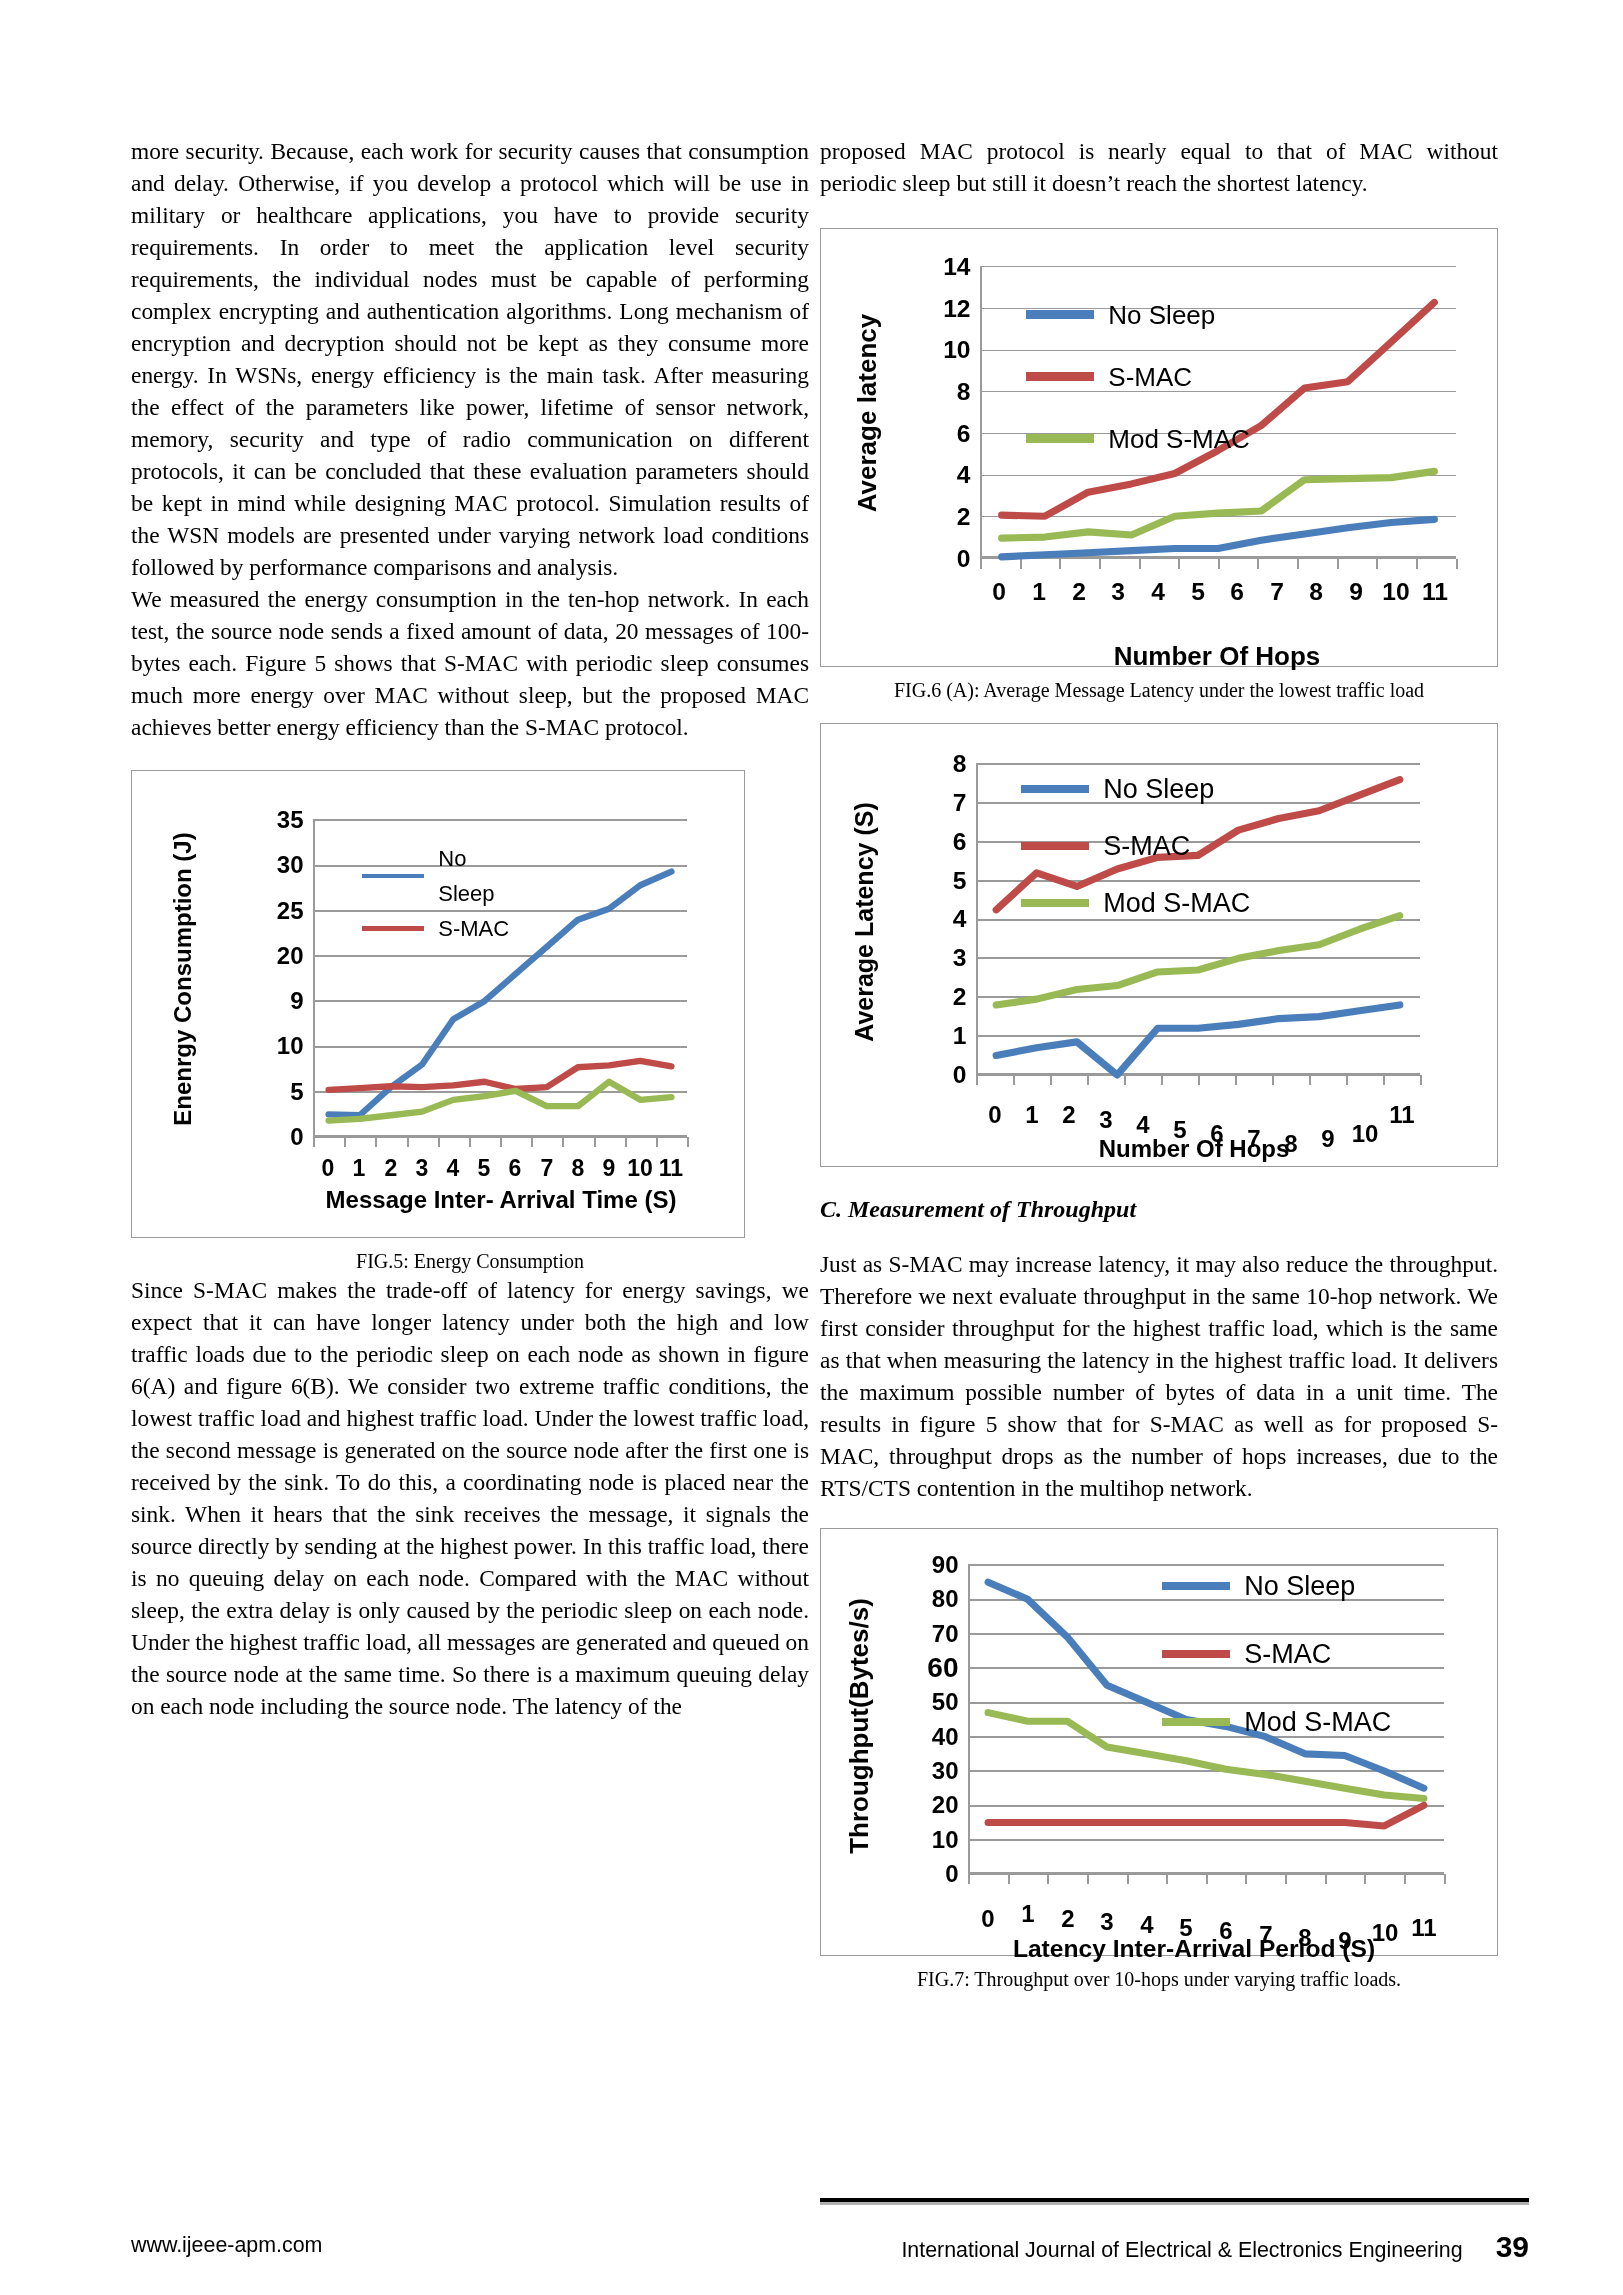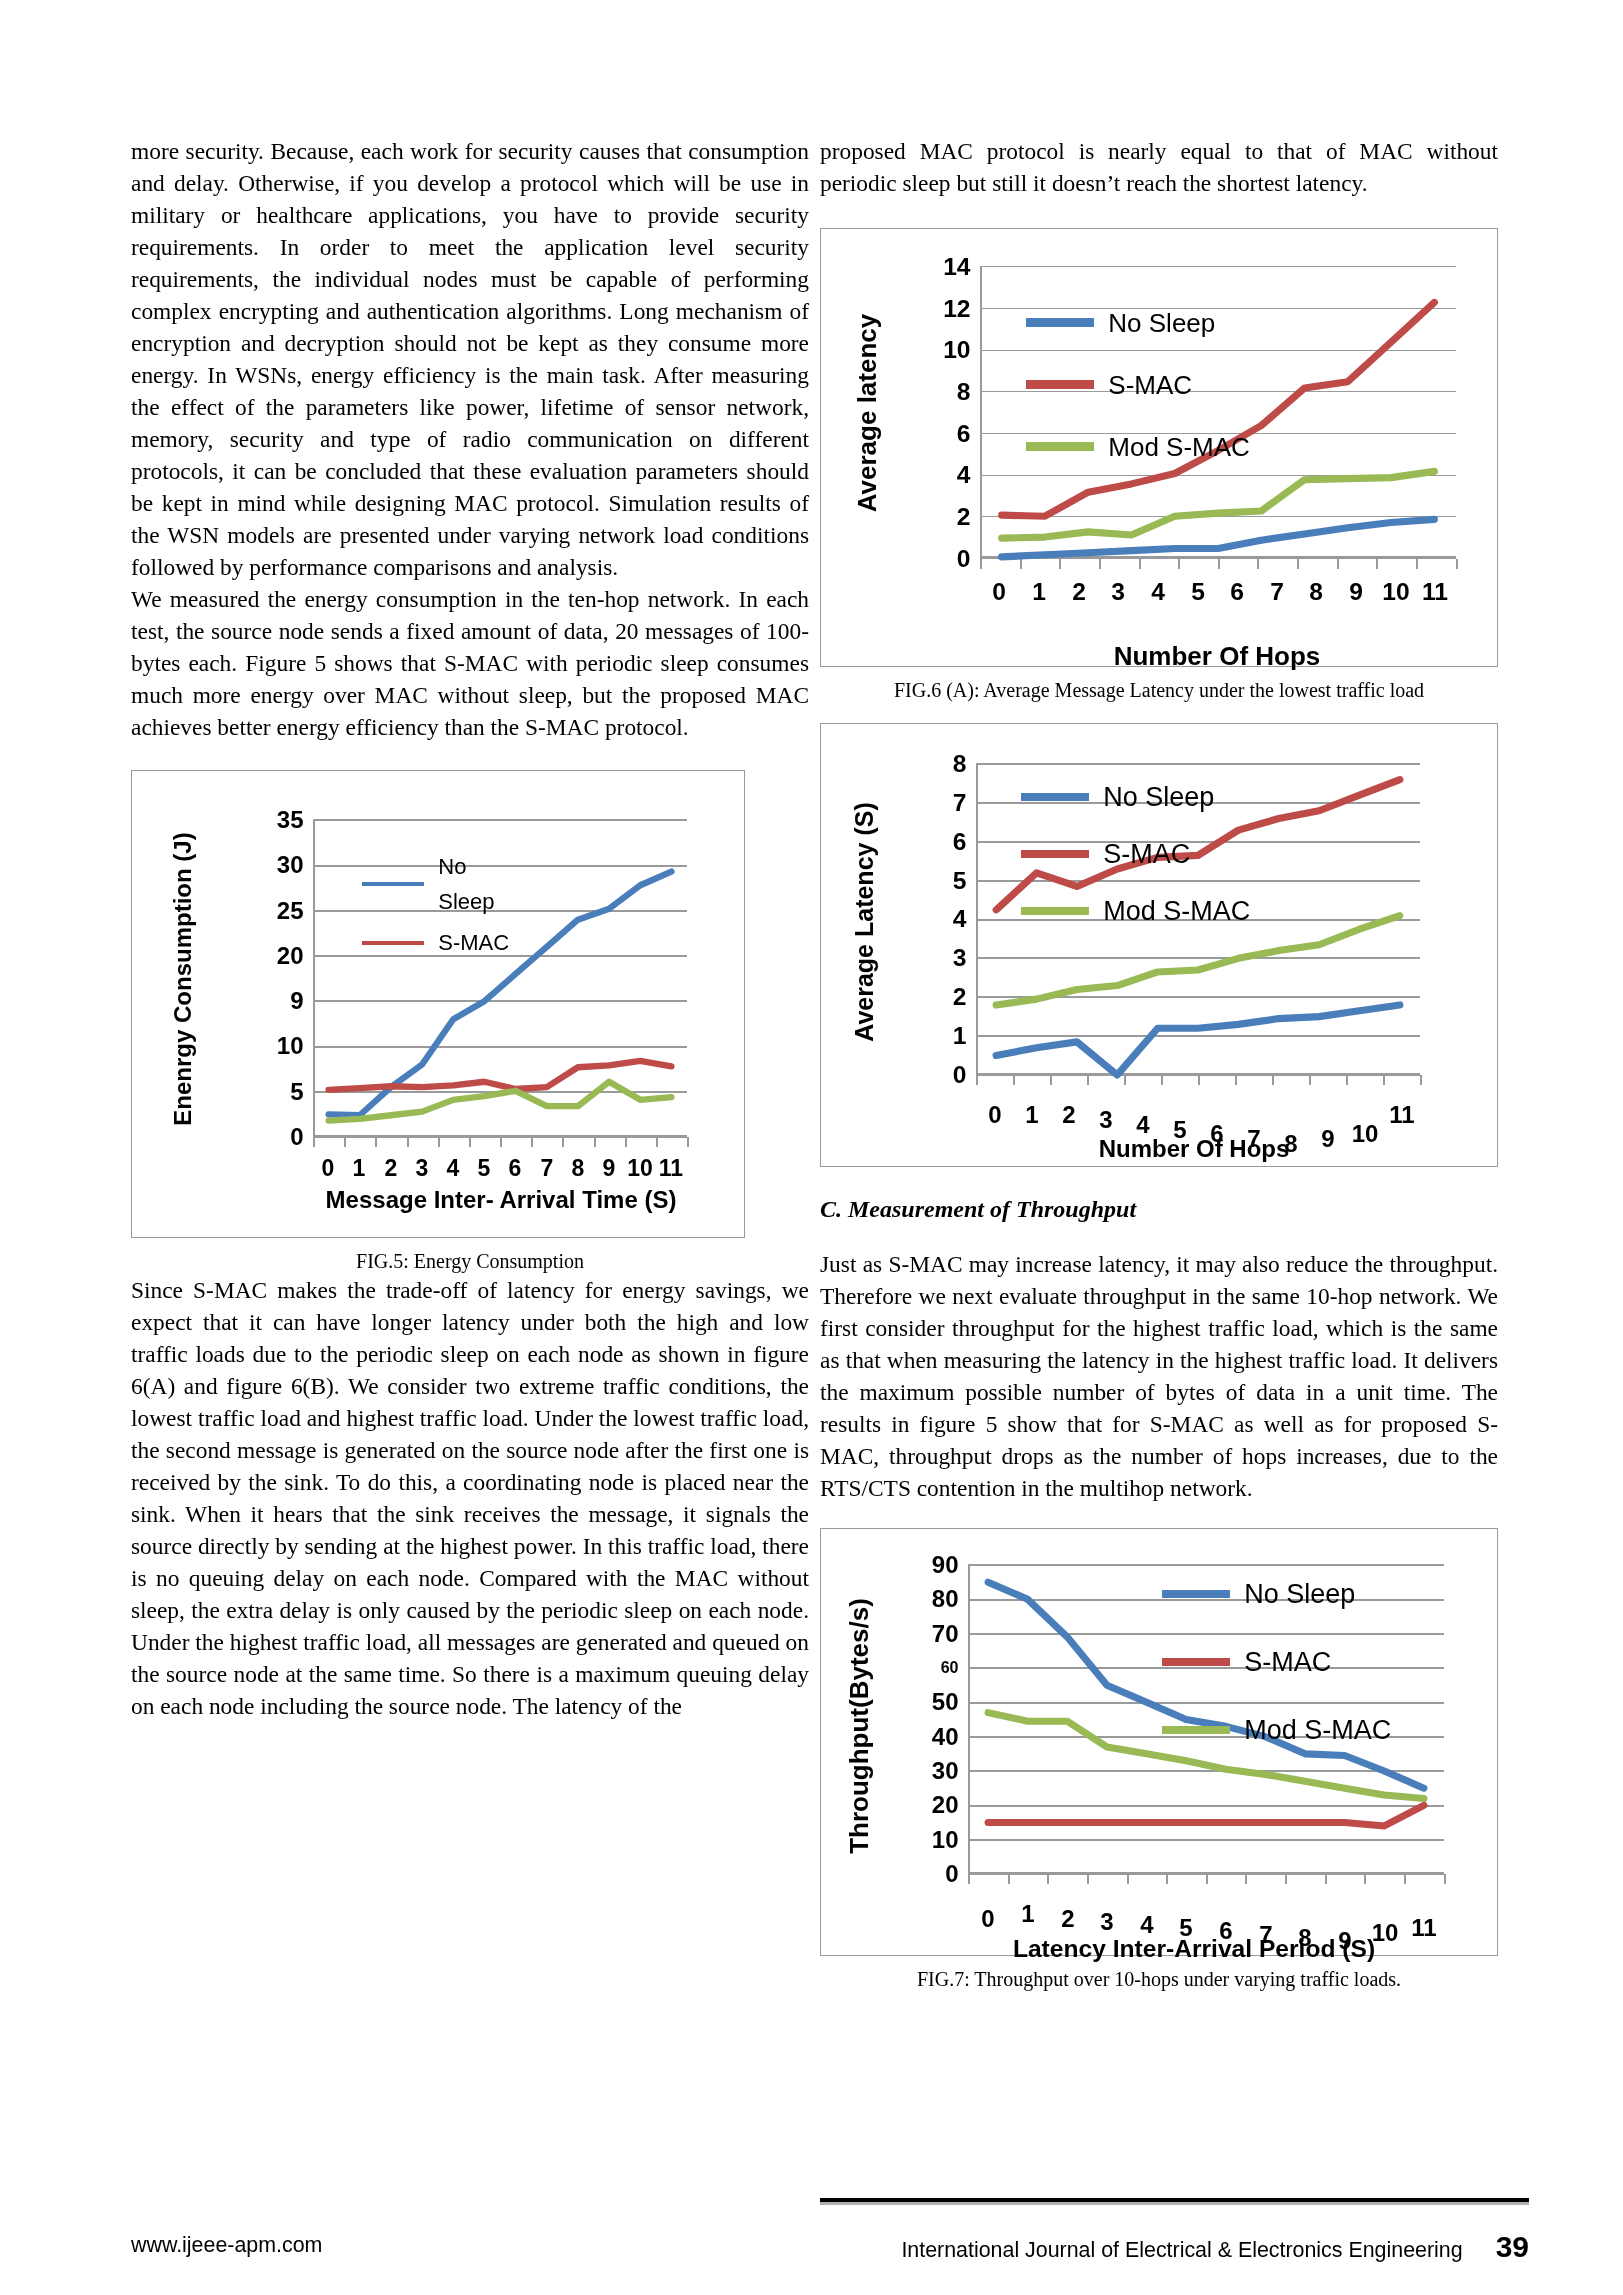--- a/index.html
+++ b/index.html
@@ -103,21 +103,21 @@
     font-size:27px;
     white-space:nowrap;
     transform-origin:center center;
   }
   .legend {
     position:absolute;
     font-family:"Liberation Sans", sans-serif;
     font-size:27px;
     white-space:nowrap;
   }
-  .legend-row { display:flex; align-items:center; margin-bottom:3.2px;margin-top:8px; }
+  .legend-row { display:flex; align-items:center; margin-bottom:3.2px; }
   .legend-swatch { width:68px; height:8.7px; margin-right:14.3px; flex:0 0 auto; }
   .legend-swatch.thin { height:4.8px; }
   .legend-label { line-height:32px; }
   .legend-label.stacked { line-height:35px; }
 
   svg.series { position:absolute; inset:0; overflow:visible; }
 
   
   .footer { position:absolute; left:0; right:0; bottom:0; height:135px; }
   .footer-rule {
@@ -385,21 +385,21 @@
             <div class="ylab" style="top: 275px; font-size: 24px;">10</div>
             <div class="gridline" style="top: 240px;"></div>
             <div class="ylab" style="top: 240px; font-size: 24px;">20</div>
             <div class="gridline" style="top: 205px;"></div>
             <div class="ylab" style="top: 206px; font-size: 24px;">30</div>
             <div class="gridline" style="top: 171px;"></div>
             <div class="ylab" style="top: 172px; font-size: 24px;">40</div>
             <div class="gridline" style="top: 137px;"></div>
             <div class="ylab" style="top: 137px; font-size: 24px;">50</div>
             <div class="gridline" style="top: 102px;"></div>
-            <div class="ylab" style="top: 103px; font-size: 16px;">60</div>
+            <div class="ylab" style="top: 103px; font-size: 28px;">60</div>
             <div class="gridline" style="top: 68px;"></div>
             <div class="ylab" style="top: 69px; font-size: 24px;">70</div>
             <div class="gridline" style="top: 34px;"></div>
             <div class="ylab" style="top: 34px; font-size: 24px;">80</div>
             <div class="gridline" style="top: -0.8px;"></div>
             <div class="ylab" style="top: 0px; font-size: 24px;">90</div>
             <div class="axis-line-y"></div>
             <div class="axis-line-x"></div>
             <div class="tick-x" style="left: 0px;"></div>
             <div class="tick-x" style="left: 40px;"></div>

